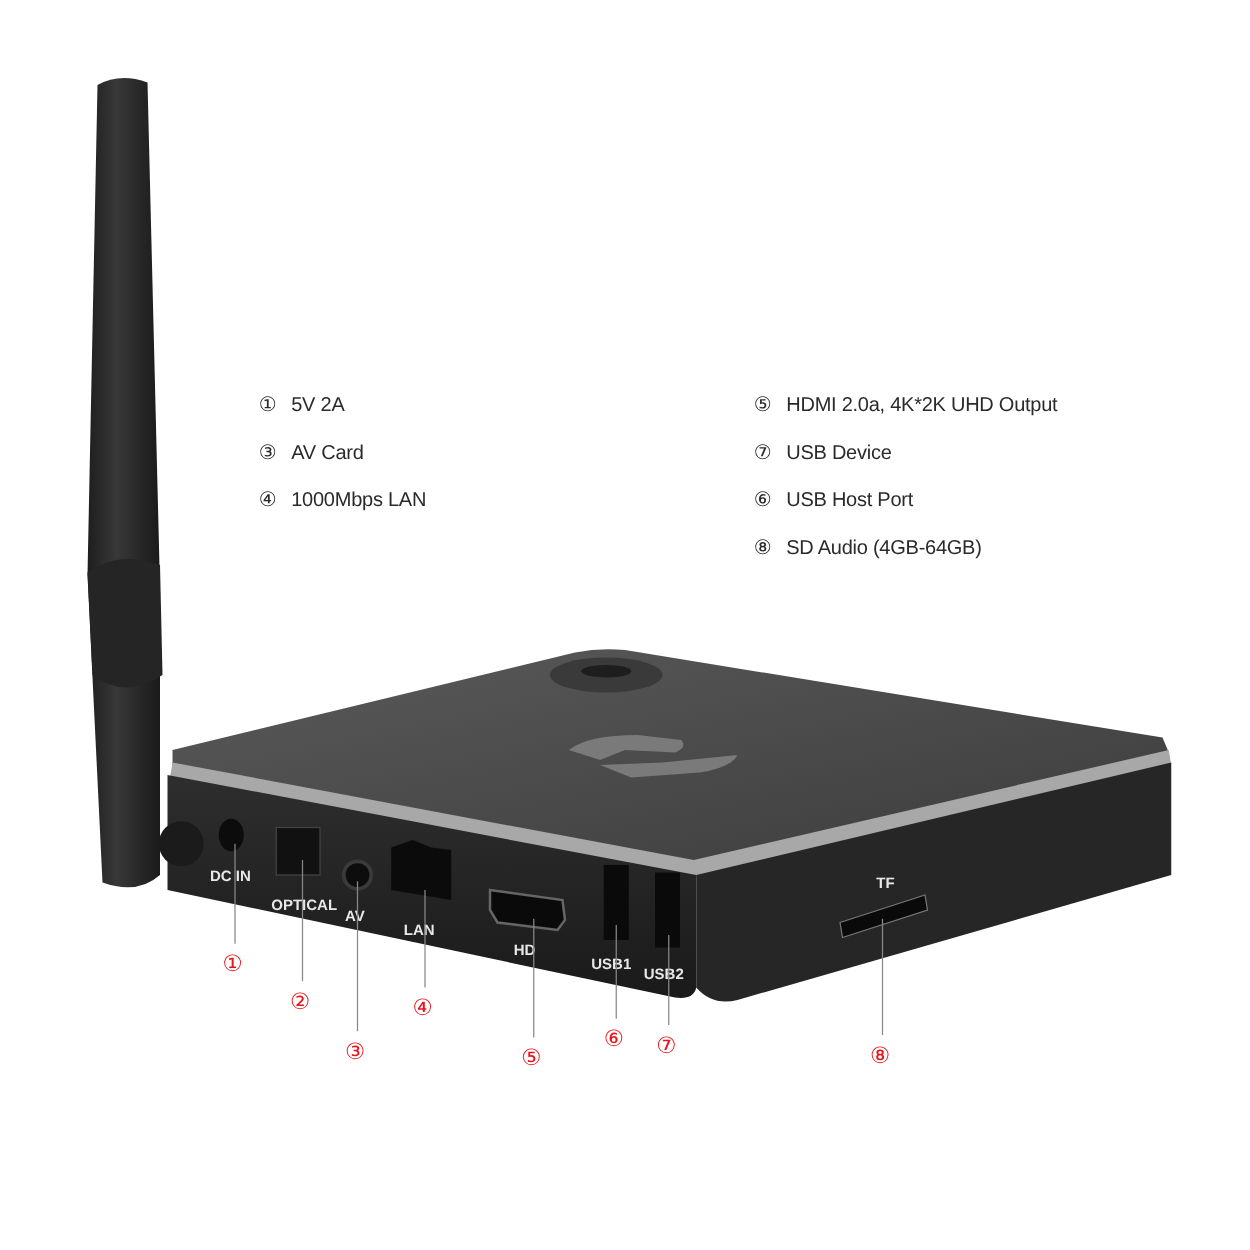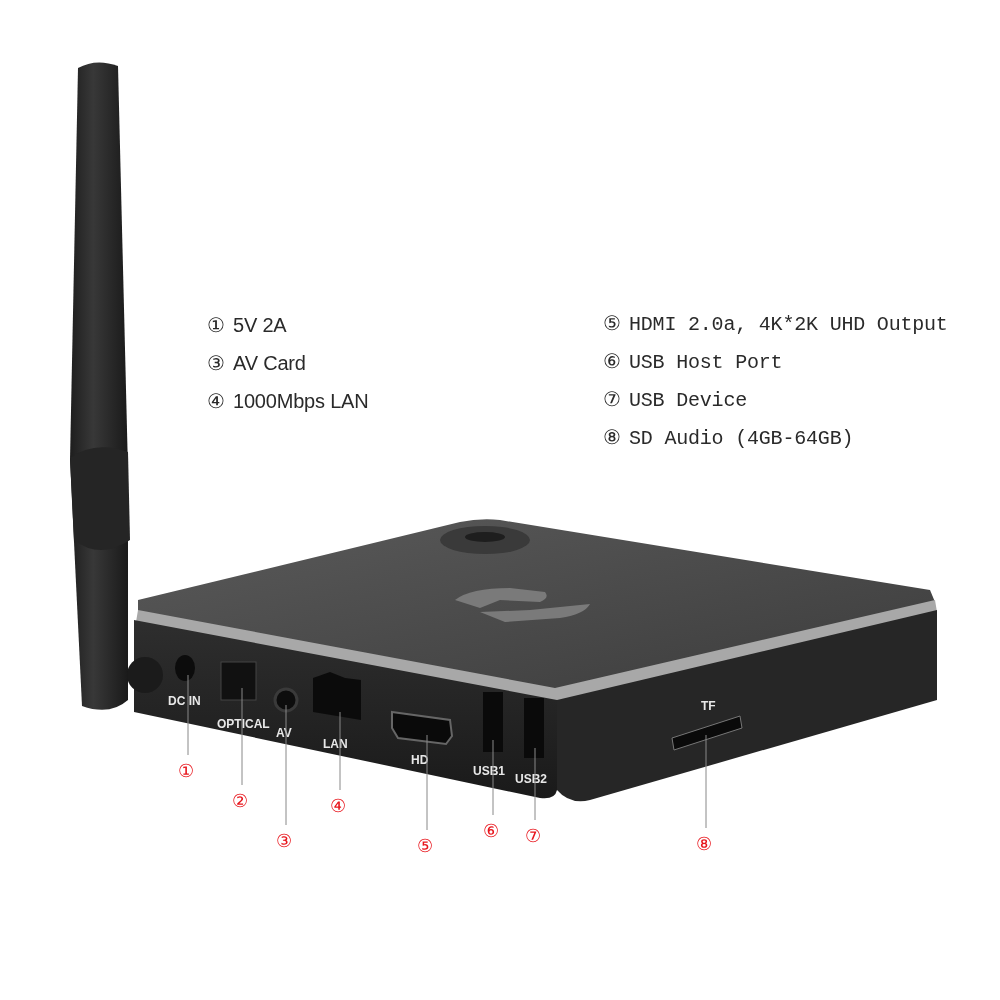--- a/index.html
+++ b/index.html
@@ -1,21 +1,21 @@
 <!DOCTYPE html>
 <html><head>
 <meta charset="utf-8">
 <style>
   html,body{margin:0;padding:0;background:#ffffff;}
   body{width:1000px;height:1000px;position:relative;overflow:hidden;font-family:"Liberation Sans",sans-serif;}
-  .spec{position:absolute;font-size:20px;color:#2a2a2a;line-height:38px;letter-spacing:-0.2px;}
+  .spec{position:absolute;font-size:16px;color:#2a2a2a;line-height:38px;letter-spacing:-0.2px;}
   .spec .row{white-space:nowrap;}
   .spec .num{display:inline-block;width:26px;}
   #spec-left{left:207px;top:306px;}
-  #spec-right{left:603px;top:306px;font-family:Liberation Mono, monospace;}
+  #spec-right{left:603px;top:306px;}
   svg{position:absolute;left:0;top:0;}
   .port-label{font-family:"Liberation Sans",sans-serif;font-weight:bold;fill:#e8e8e8;font-size:12px;}
   .callout{font-family:"DejaVu Serif",serif;fill:#e8141b;font-size:18px;}
 </style>
 </head>
 <body>
 
 <svg width="1000" height="1000" viewBox="0 0 1000 1000">
   <defs>
     <linearGradient id="topG" x1="0" y1="0" x2="1" y2="1">
@@ -109,16 +109,16 @@
   <text class="callout" x="696" y="850">⑧</text>
 </svg>
 
 <div class="spec" id="spec-left">
   <div class="row"><span class="num">①</span><span>5V 2A</span></div>
   <div class="row"><span class="num">③</span><span>AV Card</span></div>
   <div class="row"><span class="num">④</span><span>1000Mbps LAN</span></div>
 </div>
 <div class="spec" id="spec-right">
   <div class="row"><span class="num">⑤</span><span>HDMI 2.0a, 4K*2K UHD Output</span></div>
+  <div class="row"><span class="num">⑦</span><span>USB Device</span></div>
   <div class="row"><span class="num">⑥</span><span>USB Host Port</span></div>
-  <div class="row"><span class="num">⑦</span><span>USB Device</span></div>
   <div class="row"><span class="num">⑧</span><span>SD Audio (4GB-64GB)</span></div>
 </div>
 
 </body></html>

